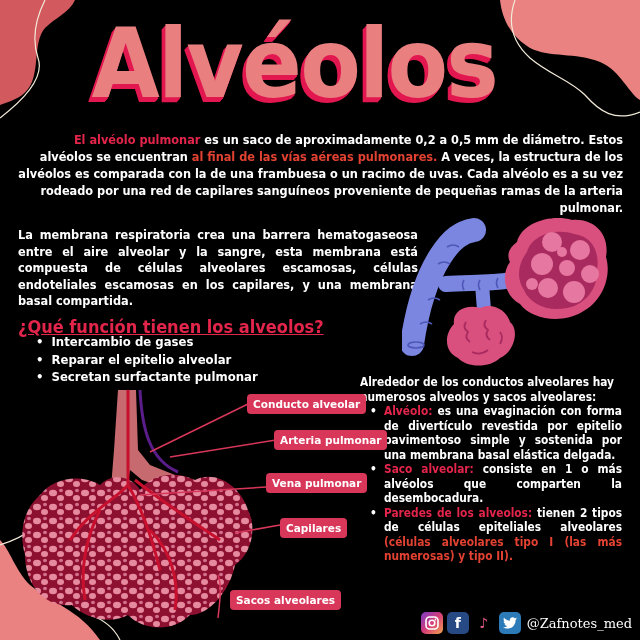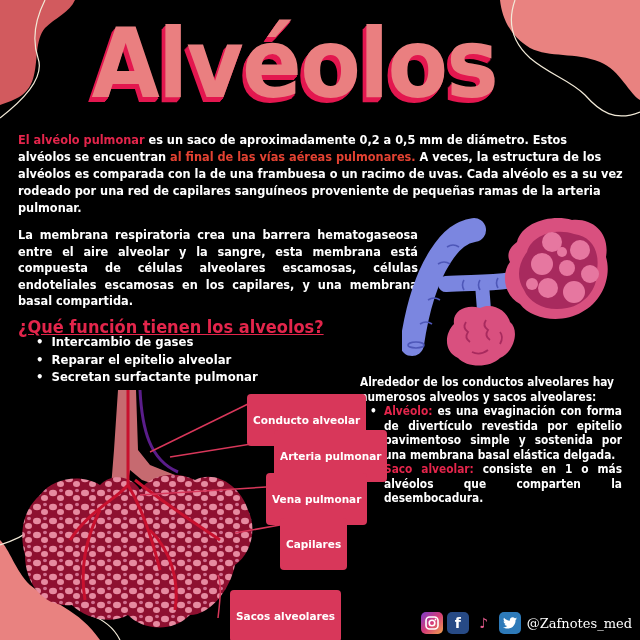--- a/index.html
+++ b/index.html
@@ -15,35 +15,35 @@
     font-size: 96px; letter-spacing: -2px; color: #ea7f80;
     text-shadow: -4px 5px 0 #e3174f, -3px 4px 0 #e3174f, -2px 3px 0 #e3174f, -1px 2px 0 #e3174f;
     line-height: 120px; text-align: center;
     transform: scaleX(0.92); transform-origin: left center;
   }
 
   .txt { position: absolute; font-family: "DejaVu Sans Condensed", "DejaVu Sans", sans-serif; font-weight: bold; font-stretch: condensed; color: #fff; }
   .red { color: #e3254b; }
   .red2 { color: #e34232; }
 
-  .intro { left: 18px; top: 131px; width: 605px; font-size: 12.6px; line-height: 17px; }
+  .intro { left: 18px; top: 131px; width: 605px; font-size: 12.6px; line-height: 17px; text-align: right; }
   .membrane { left: 18px; top: 227px; width: 400px; font-size: 12.6px; line-height: 16.5px; text-align: justify; }
   .question { left: 18px; top: 318px; font-size: 18px; line-height: 17px; text-decoration: underline; }
   .funcs { left: 36px; top: 333px; font-size: 13px; line-height: 17.5px; list-style: none; }
   .funcs li::before { content: "•"; margin-right: 8px; }
 
   .right-intro { left: 360px; top: 375px; width: 262px; font-size: 11.8px; line-height: 14.5px; }
   .right-list { left: 370px; top: 404px; width: 252px; font-size: 11.8px; line-height: 14.5px; list-style: none; }
   .right-list li { position: relative; padding-left: 14px; text-align: justify; margin-bottom: 0; }
   .right-list li::before { content: "•"; position: absolute; left: 0; top: 0; }
 
   .label {
     position: absolute; background: #d8375a; color: #fff; border-radius: 4px;
     font-family: "DejaVu Sans", sans-serif; font-weight: bold; font-size: 10.5px;
-    padding: 19px 6px; white-space: nowrap; line-height: 14px;
+    padding: 3px 6px; white-space: nowrap; line-height: 14px;
   }
 
   .footer { position: absolute; right: 8px; bottom: 6px; display: flex; align-items: center; gap: 4px; }
   .social { width: 22px; height: 22px; border-radius: 5px; display: flex; align-items: center; justify-content: center; font-weight: bold; font-size: 14px; color: #fff; }
   .ig { background: linear-gradient(135deg,#7a3ccb,#d53c78,#f0a44c); }
   .fb { background: #274a85; font-family: "DejaVu Sans", sans-serif; }
   .tt { background: transparent; color: #e45b8c; }
   .tw { background: #2d7ab9; }
   .handle { font-family: "DejaVu Serif", serif; font-size: 13px; color: #fff; margin-left: 2px; }
 </style>
@@ -121,20 +121,21 @@
       <path d="M84,108 q-4,6 2,10 q-4,6 2,10"></path>
       <path d="M70,140 q8,4 16,-2"></path>
       <path d="M98,120 q4,5 0,12"></path>
   </g>
 </svg>
 
 <div class="txt right-intro">Alrededor de los conductos alveolares hay numerosos alveolos y sacos alveolares:</div>
 <ul class="txt right-list">
   <li><span class="red">Alvéolo:</span><span> es una evaginación con forma de divertículo revestida por epitelio pavimentoso simple y sostenida por una membrana basal elástica delgada.</span></li>
   <li><span class="red">Saco alveolar:</span><span> consiste en 1 o más alvéolos que comparten la desembocadura.</span></li>
+  <li><span class="red">Paredes de los alveolos:</span><span> tienen 2 tipos de células epiteliales alveolares </span><span class="red2">(células alveolares tipo I (las más numerosas) y tipo II).</span></li>
 </ul>
 
 <svg style="position:absolute;left:0;top:390px" width="360" height="250" viewBox="0 0 360 250">
   <defs>
     <pattern id="cells" width="16" height="14" patternUnits="userSpaceOnUse">
       <rect width="16" height="14" fill="#8e1030"></rect>
       <ellipse cx="5" cy="5" rx="4" ry="3.2" fill="#e68aa0"></ellipse>
       <ellipse cx="12.5" cy="10" rx="3.5" ry="3" fill="#e68aa0"></ellipse>
       <ellipse cx="13" cy="2.5" rx="2" ry="1.8" fill="#d27090"></ellipse>
     </pattern>

